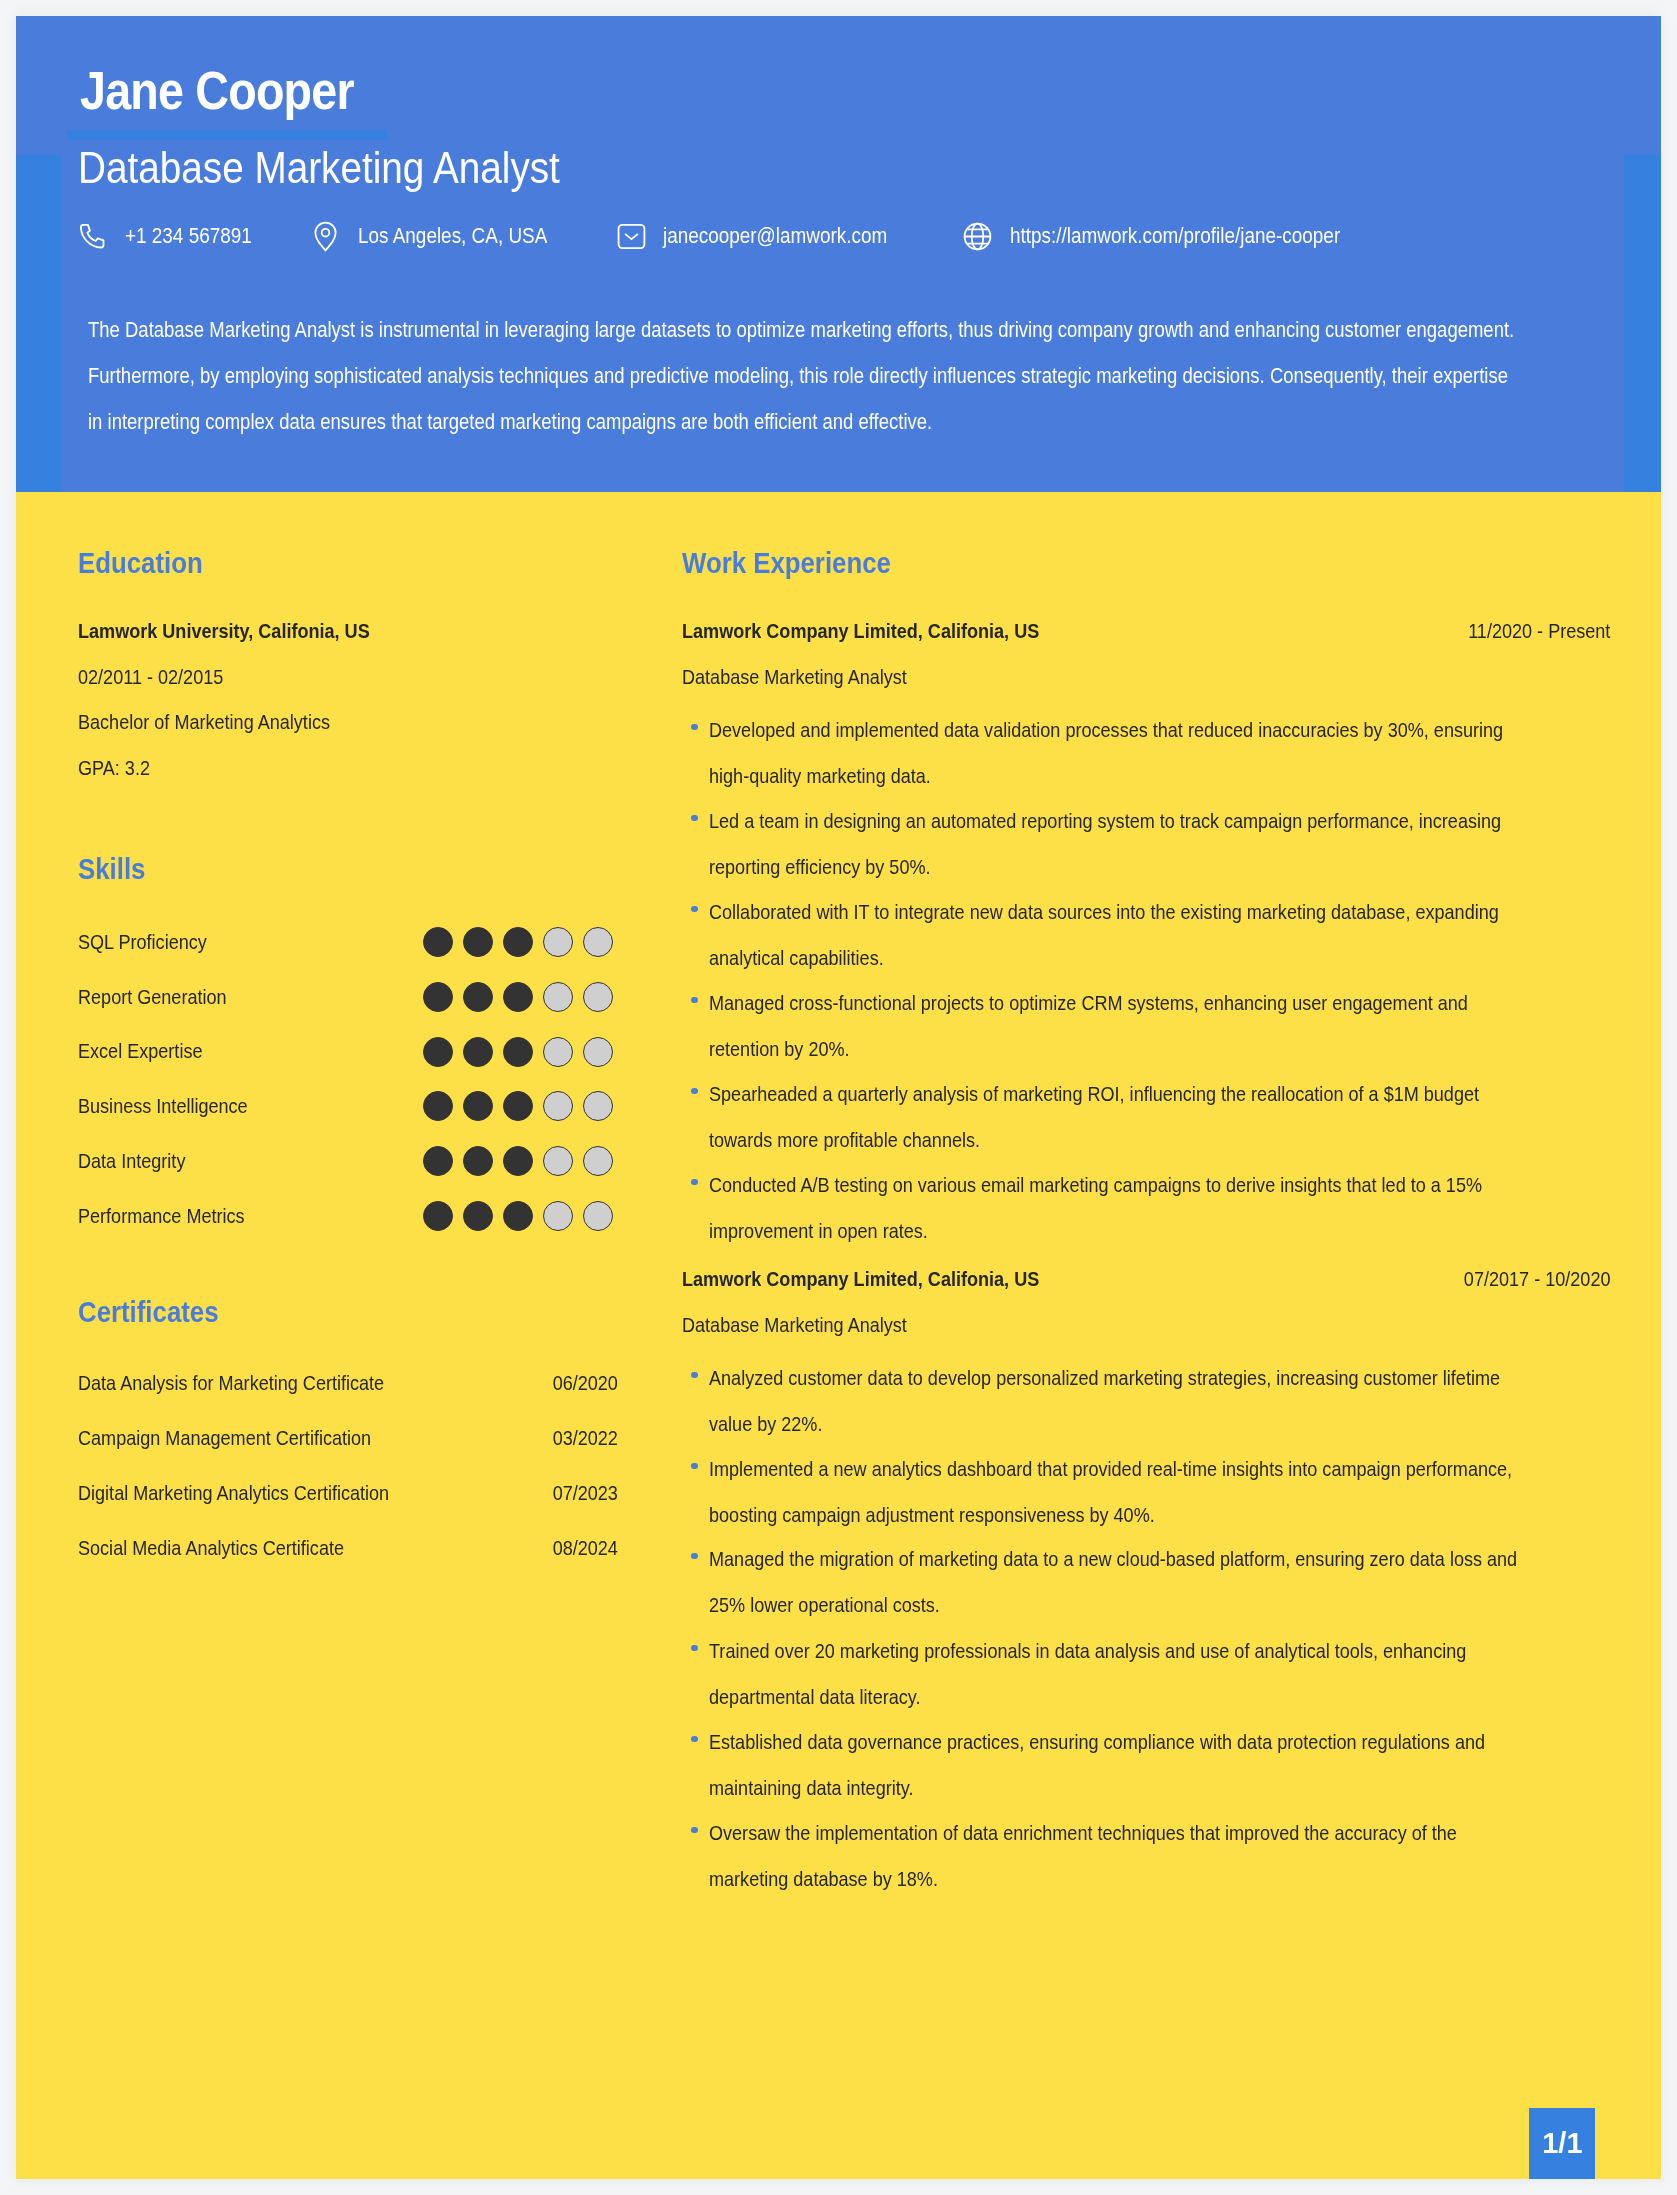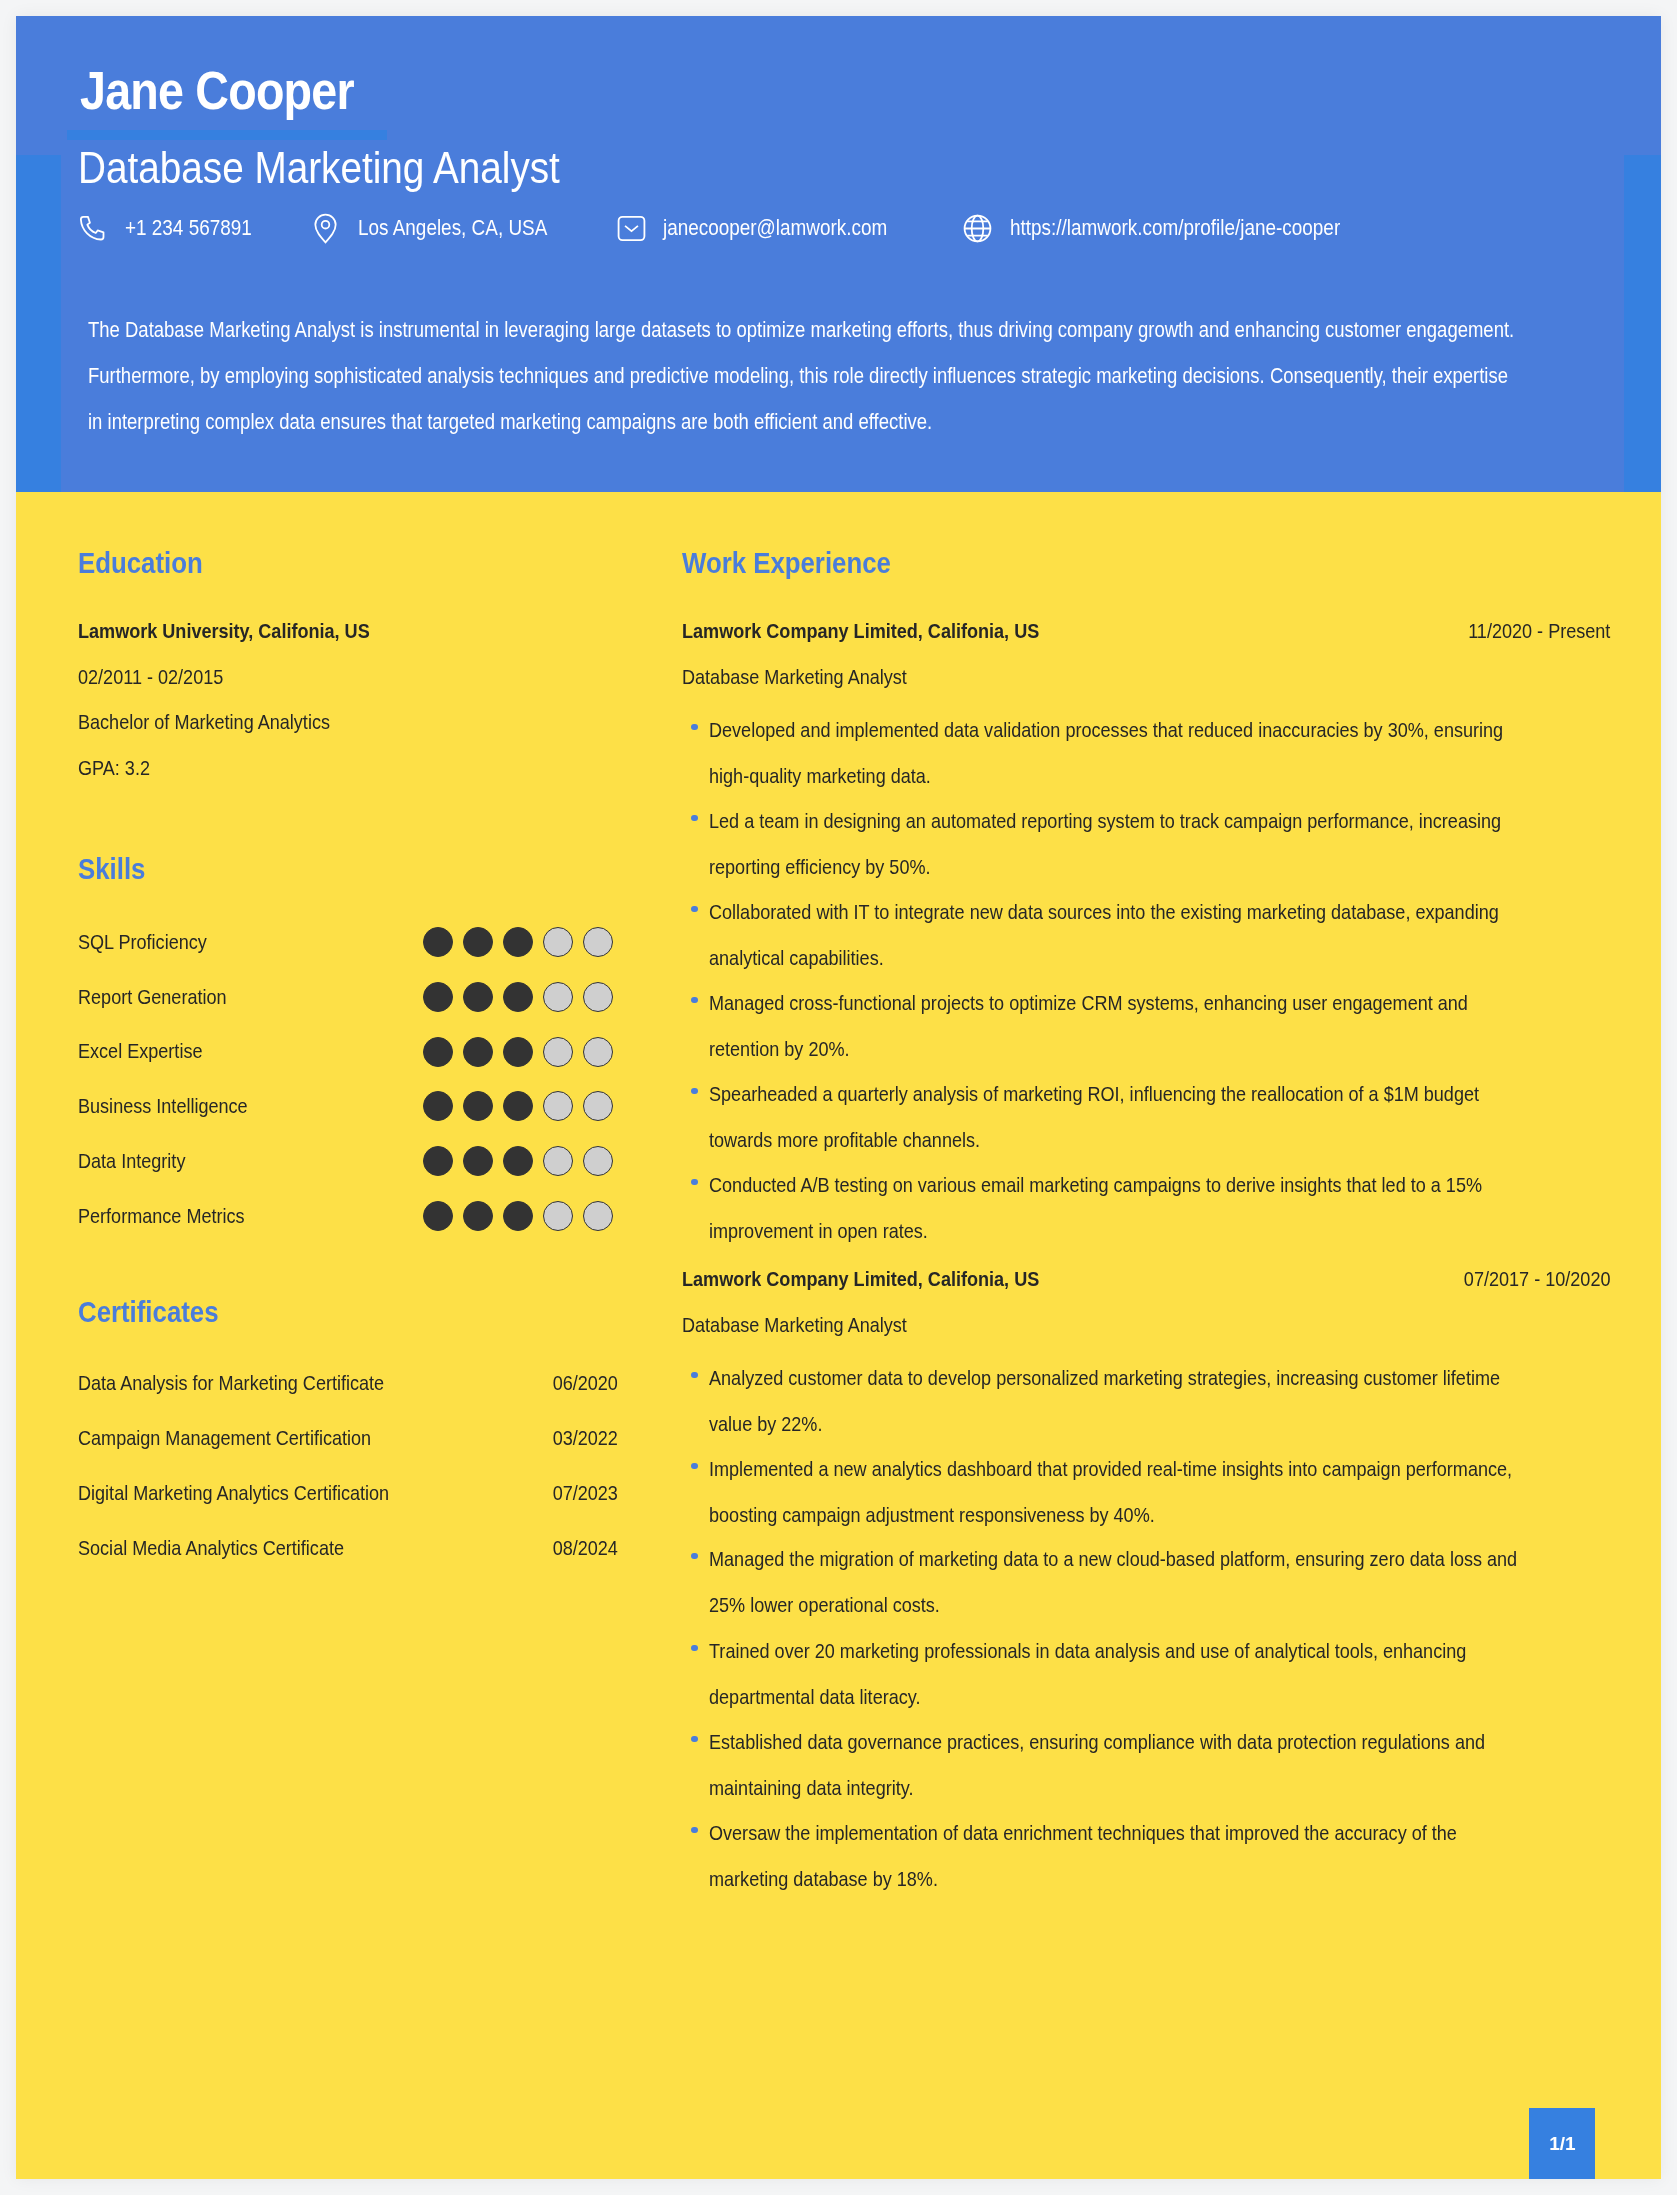--- a/index.html
+++ b/index.html
@@ -17,21 +17,21 @@
   .stripe-right { position: absolute; right: 0; top: 139px; width: 37px; height: 337px; background: #3680e0; }
   .name-underline { position: absolute; left: 51px; top: 114px; width: 320px; height: 10px; background: #3680e0; }
   .name {
     position: absolute; left: 64px; top: 44px; font-size: 53px; font-weight: bold; color: #fff;
     letter-spacing: -0.9px; transform: scaleX(0.88); transform-origin: left top; white-space: nowrap;
   }
   .job-title {
     position: absolute; left: 62px; top: 126px; font-size: 45px; color: #fff;
     transform: scaleX(0.86); transform-origin: left top; white-space: nowrap;
   }
-  .contacts { position: absolute; left: 60px; top: 192px; height: 40px; display: flex; align-items: center; }
+  .contacts { position: absolute; left: 60px; top: 200px; height: 40px; display: flex; align-items: center; }
   .contact { display: flex; align-items: center; margin-right: 37px; color: #fff; font-size: 22px; }
   .contact .ico { width: 33px; height: 33px; margin-right: 15.5px; display: inline-flex; align-items: center; justify-content: center; }
   .contact .txt { transform: scaleX(0.86); transform-origin: left center; white-space: nowrap; display: inline-block; }
   .summary {
     position: absolute; left: 72px; top: 291px; width: 1535px; color: #fff; font-size: 21.5px; line-height: 46px;
   }
   .summary span { display: block; transform: scaleX(0.86); transform-origin: left top; white-space: nowrap; }
 
   .section-title {
     position: absolute; color: var(--accent, #4a7ddb); font-size: 30px; font-weight: bold;
@@ -46,21 +46,21 @@
   .dot.on { background: #333333; }
   .dot.off { background: #cfcfcf; }
 
   .bullet-item { position: absolute; left: 666px; width: 923px; }
   .bullet-dot { position: absolute; left: 9.1px; top: 16.4px; width: 6.4px; height: 6.4px; border-radius: 50%; background: var(--accent, #4a7ddb); }
   .bullet-text { position: absolute; left: 26.5px; top: 0; font-size: 21px; line-height: 46px; color: #262626; }
   .bullet-text span { display: block; white-space: nowrap; transform: scaleX(0.86); transform-origin: left top; }
 
   .page-badge {
     position: absolute; left: 1513px; top: 2092px; width: 66px; height: 71px; background: #3680e0;
-    color: #fff; font-size: 19px; font-weight: bold; display: flex; align-items: center; justify-content: center;
+    color: #fff; font-size: 29px; font-weight: bold; display: flex; align-items: center; justify-content: center;
   }
 </style>
 </head>
 <body>
 
 <div class="page">
 
   <div class="header">
     <div class="stripe-left"></div>
     <div class="stripe-right"></div>

